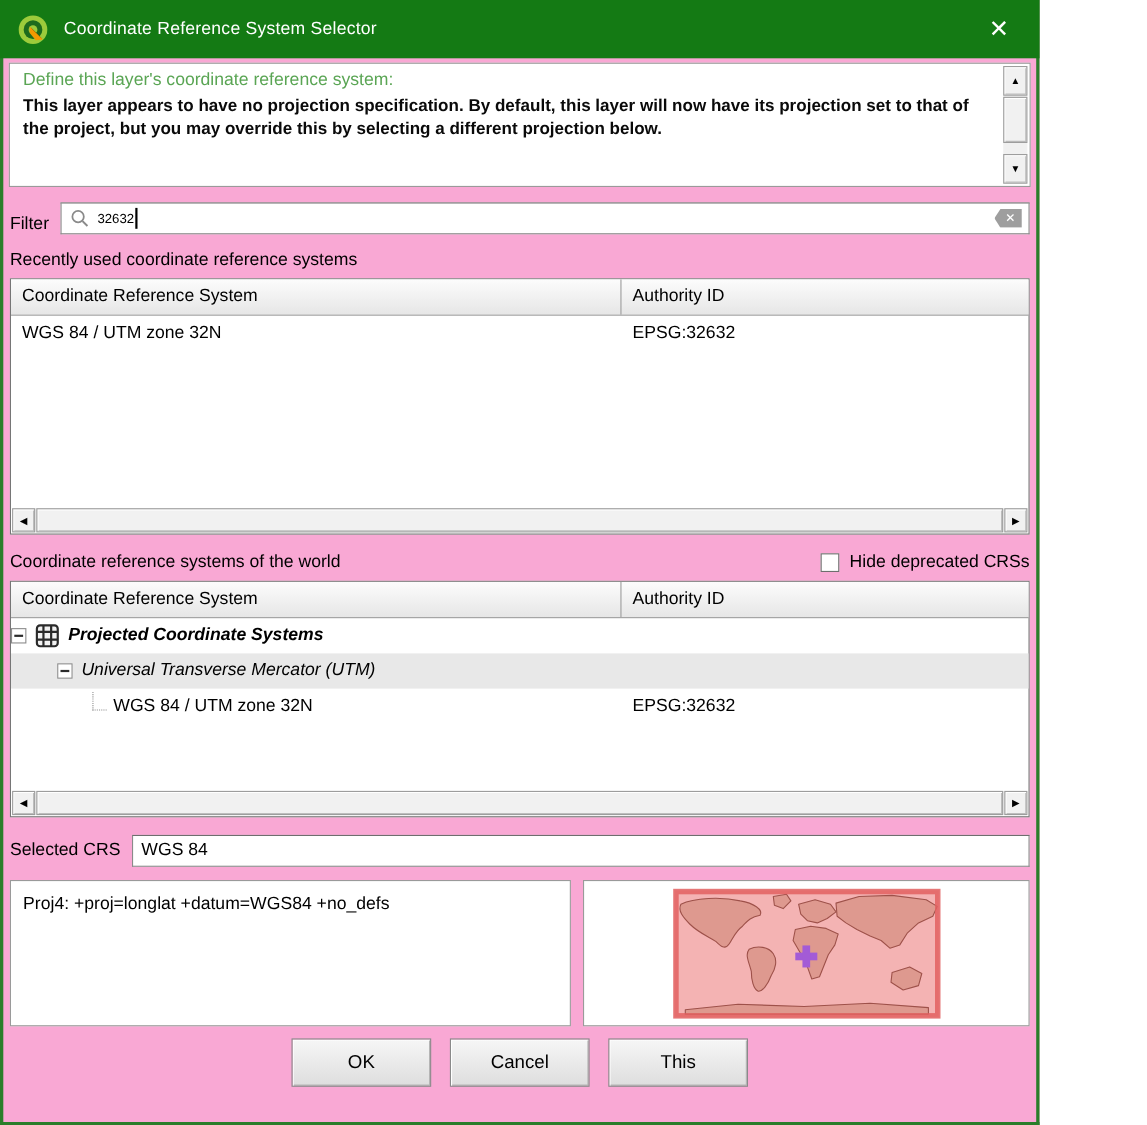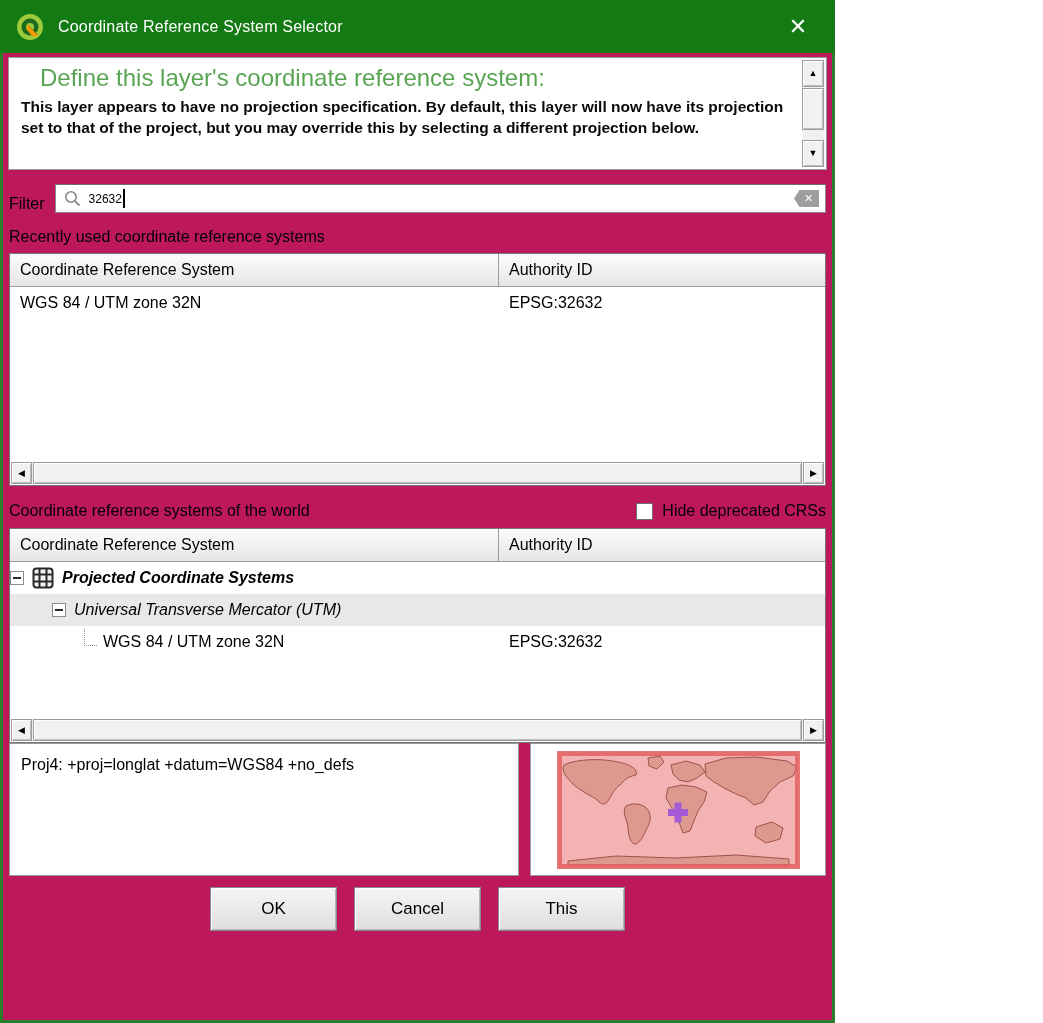--- a/index.html
+++ b/index.html
@@ -1,21 +1,21 @@
 <!DOCTYPE html>
 <html style="--titlebar: #147a14; --window-border: #2a7e2a; --heading: #5aa554; --map-sea: #f8c6c6; --map-land: #dda79a; --map-outline: #8f4f46; --map-border: #e26060; --marker: #a35bd6;"><head>
 <meta charset="utf-8">
 <style>
   * { margin:0; padding:0; box-sizing:border-box; }
   html,body { width:1043px; height:1023px; }
   body { font-family:"Liberation Sans","DejaVu Sans",sans-serif; background:#ffffff; }
 
   .window {
-    position:relative; width:835px; height:1023px;
-    background:#be185d;
+    position:relative; width:945px; height:1023px;
+    background:#f9a8d4;
     border-left:3px solid var(--window-border,#2a7e2a);
     border-right:3px solid var(--window-border,#2a7e2a);
     border-bottom:3px solid var(--window-border,#2a7e2a);
   }
 
   
   .titlebar {
     position:absolute; top:0; left:-3px; right:-3px; height:53px;
     background:var(--titlebar,#147a14);
     display:flex; align-items:center; padding:0 14px;
@@ -27,21 +27,21 @@
     color:#ffffff; font-size:22px; font-weight:300; cursor:default;
   }
 
   .content { position:absolute; top:53px; left:0; right:0; bottom:0; padding:4px 5px; }
 
   
   .msgbox {
     position:relative; height:113px; background:#ffffff; border:1px solid #9a9a9a;
     padding:6px 34px 6px 12px; overflow:hidden;
   }
-  .msgbox h1 { color:var(--heading,#5aa554); font-size:24px; font-weight:normal; margin-bottom:4px;margin-left:19px; }
+  .msgbox h1 { color:var(--heading,#5aa554); font-size:16px; font-weight:normal; margin-bottom:4px; }
   .msgbox p  { color:#0a0a0a; font-size:15.5px; font-weight:bold; line-height:1.38; }
 
   
   .vscroll { position:absolute; top:2px; right:2px; bottom:2px; width:22px; background:#f0f0f0; display:flex; flex-direction:column; }
   .sb-btn {
     background:#f1f1f1; border:1px solid #9d9d9d;
     box-shadow:inset 1px 1px 0 #ffffff, inset -1px -1px 0 #bdbdbd;
     display:flex; align-items:center; justify-content:center;
     color:#000; font-size:9px; line-height:1; flex:0 0 auto;
   }
@@ -238,20 +238,26 @@
         <span class="cell-auth">EPSG:32632</span>
       </div>
 
       <div class="hscroll">
         <div class="sb-btn">◀</div>
         <div class="sb-thumb"></div>
         <div class="sb-btn">▶</div>
       </div>
     </div>
 
+    <div class="selected-row">
+      <span class="lbl">Selected CRS</span>
+      <div class="selected-input">
+        <span>WGS 84</span>
+      </div>
+    </div>
 
     <div class="bottom">
       <div class="info-panel">
         <div>Proj4: +proj=longlat +datum=WGS84 +no_defs</div>
       </div>
       <div class="map-panel">
         <svg width="245" height="120" viewBox="0 0 245 120">
           <rect x="2" y="2" width="241" height="116" fill="#f8c6c6"></rect>
           <g fill="#dda79a" stroke="#8f4f46" stroke-width="1" stroke-linejoin="round">
 

